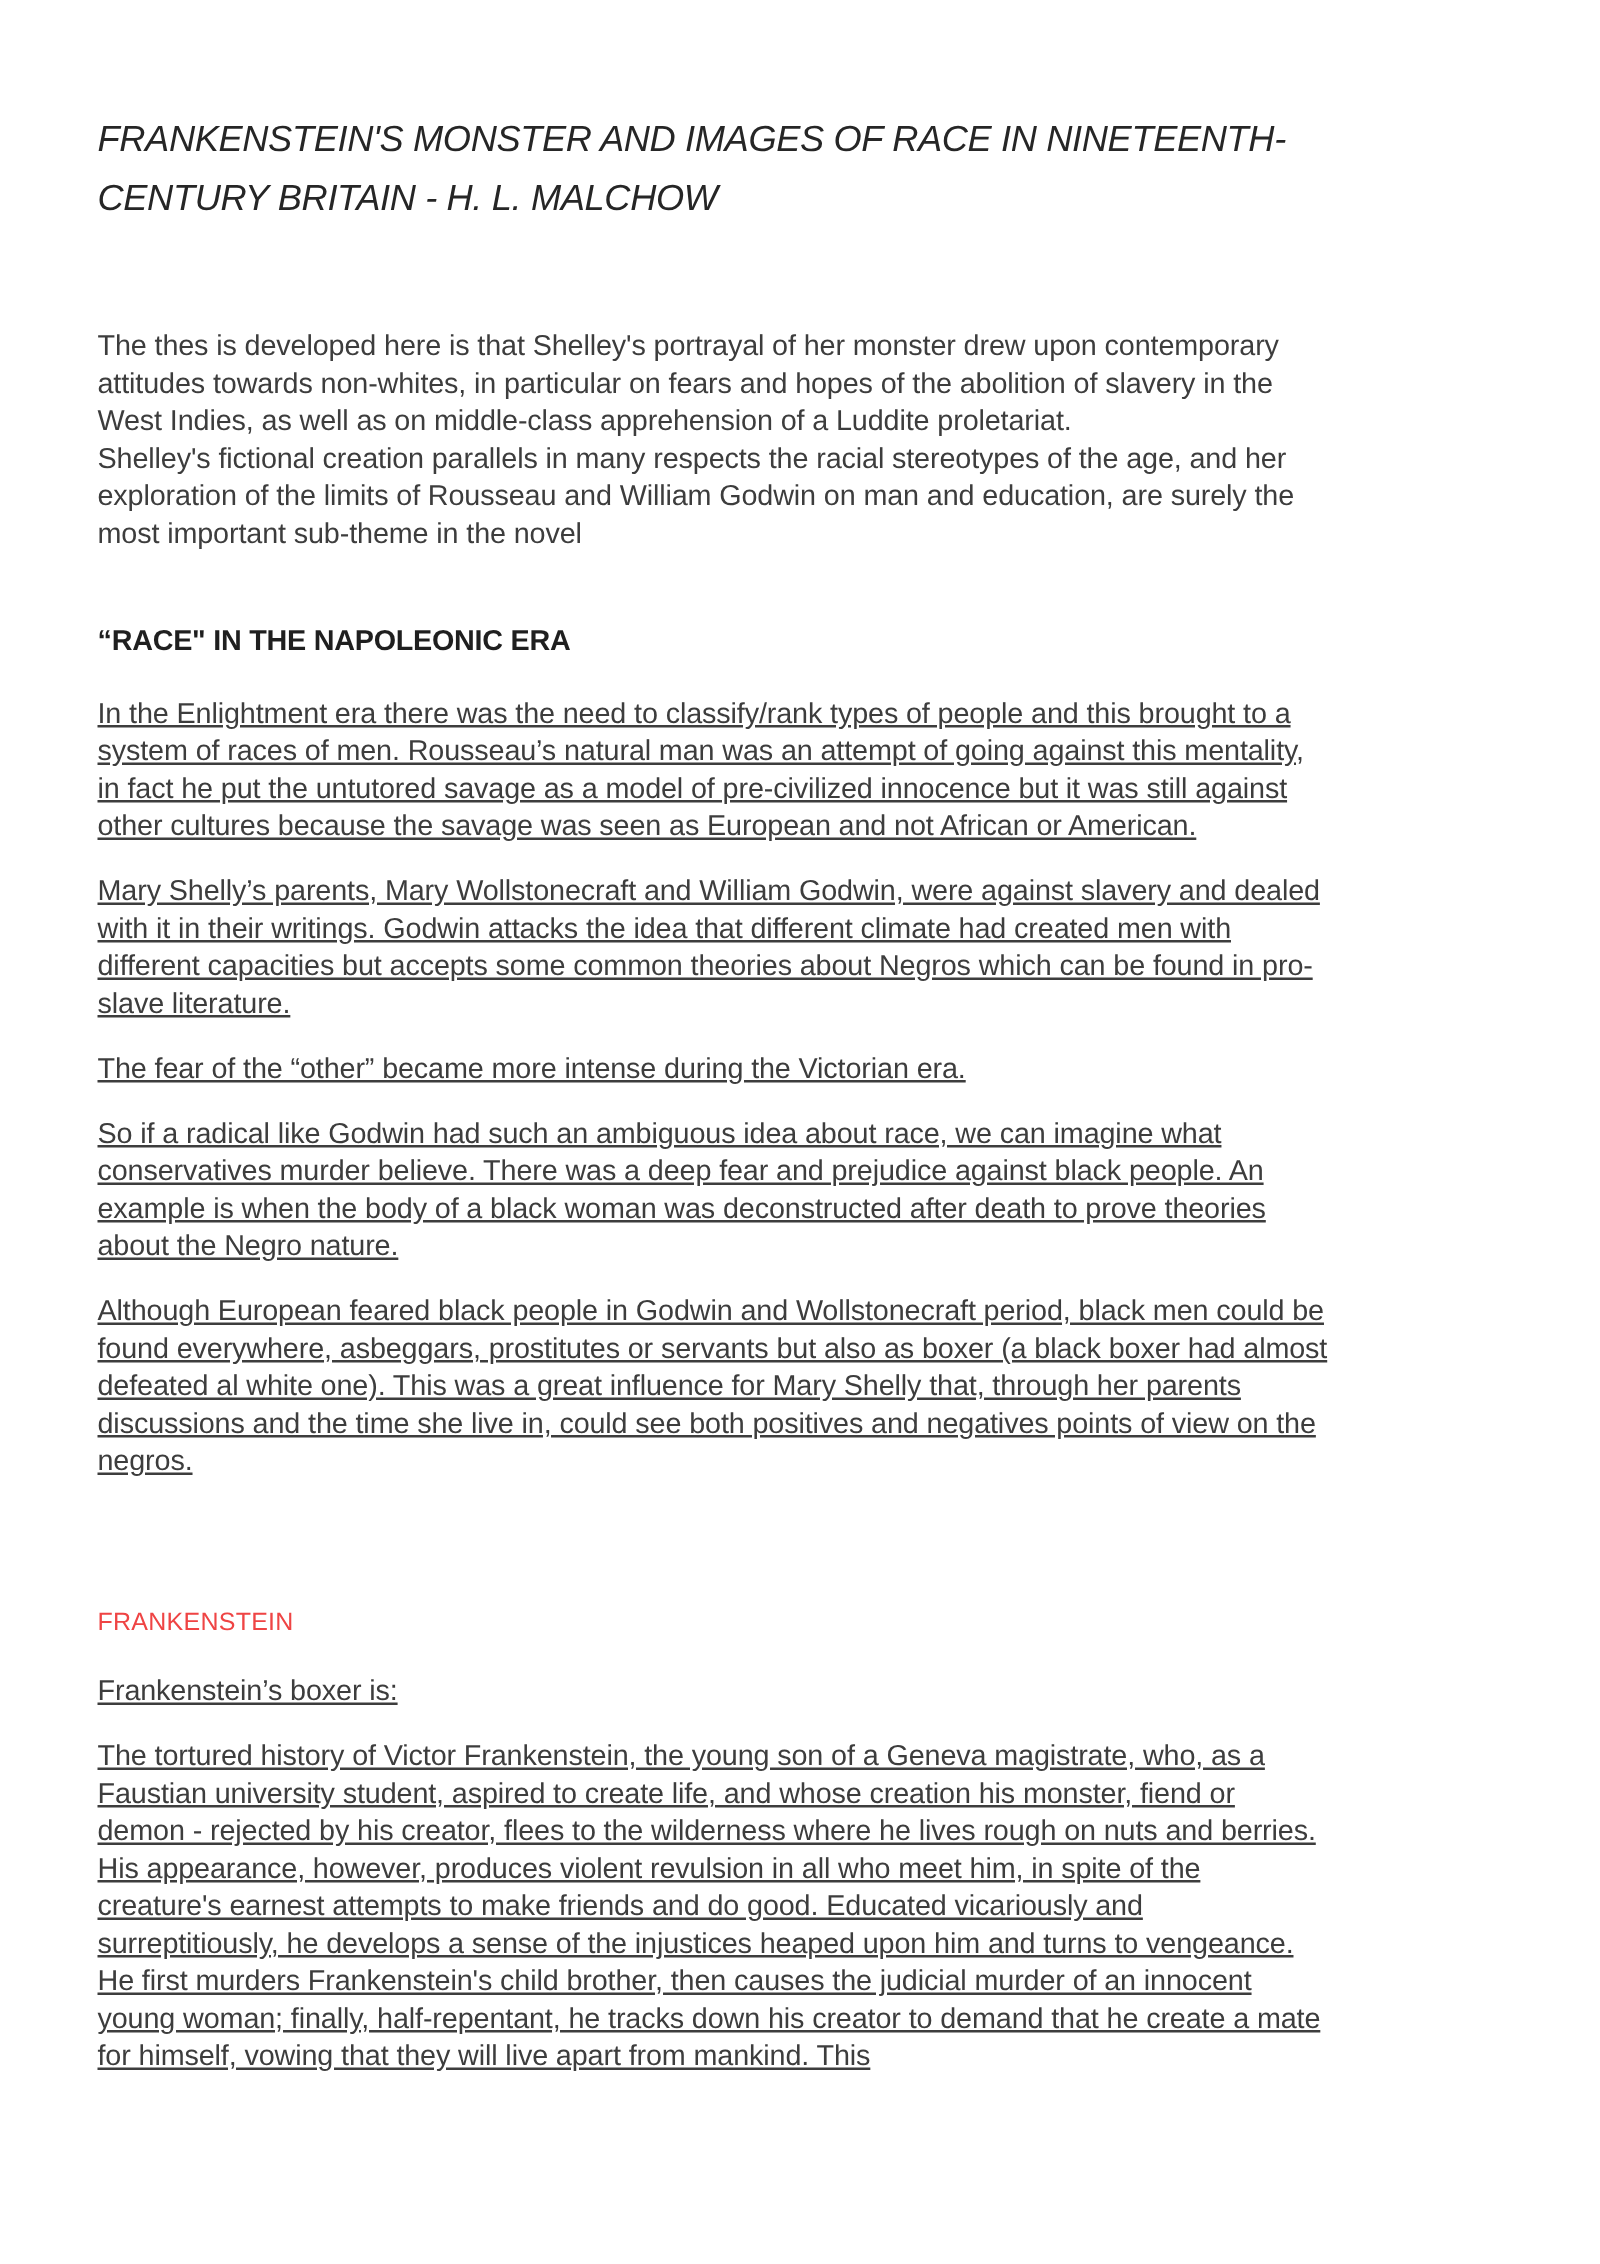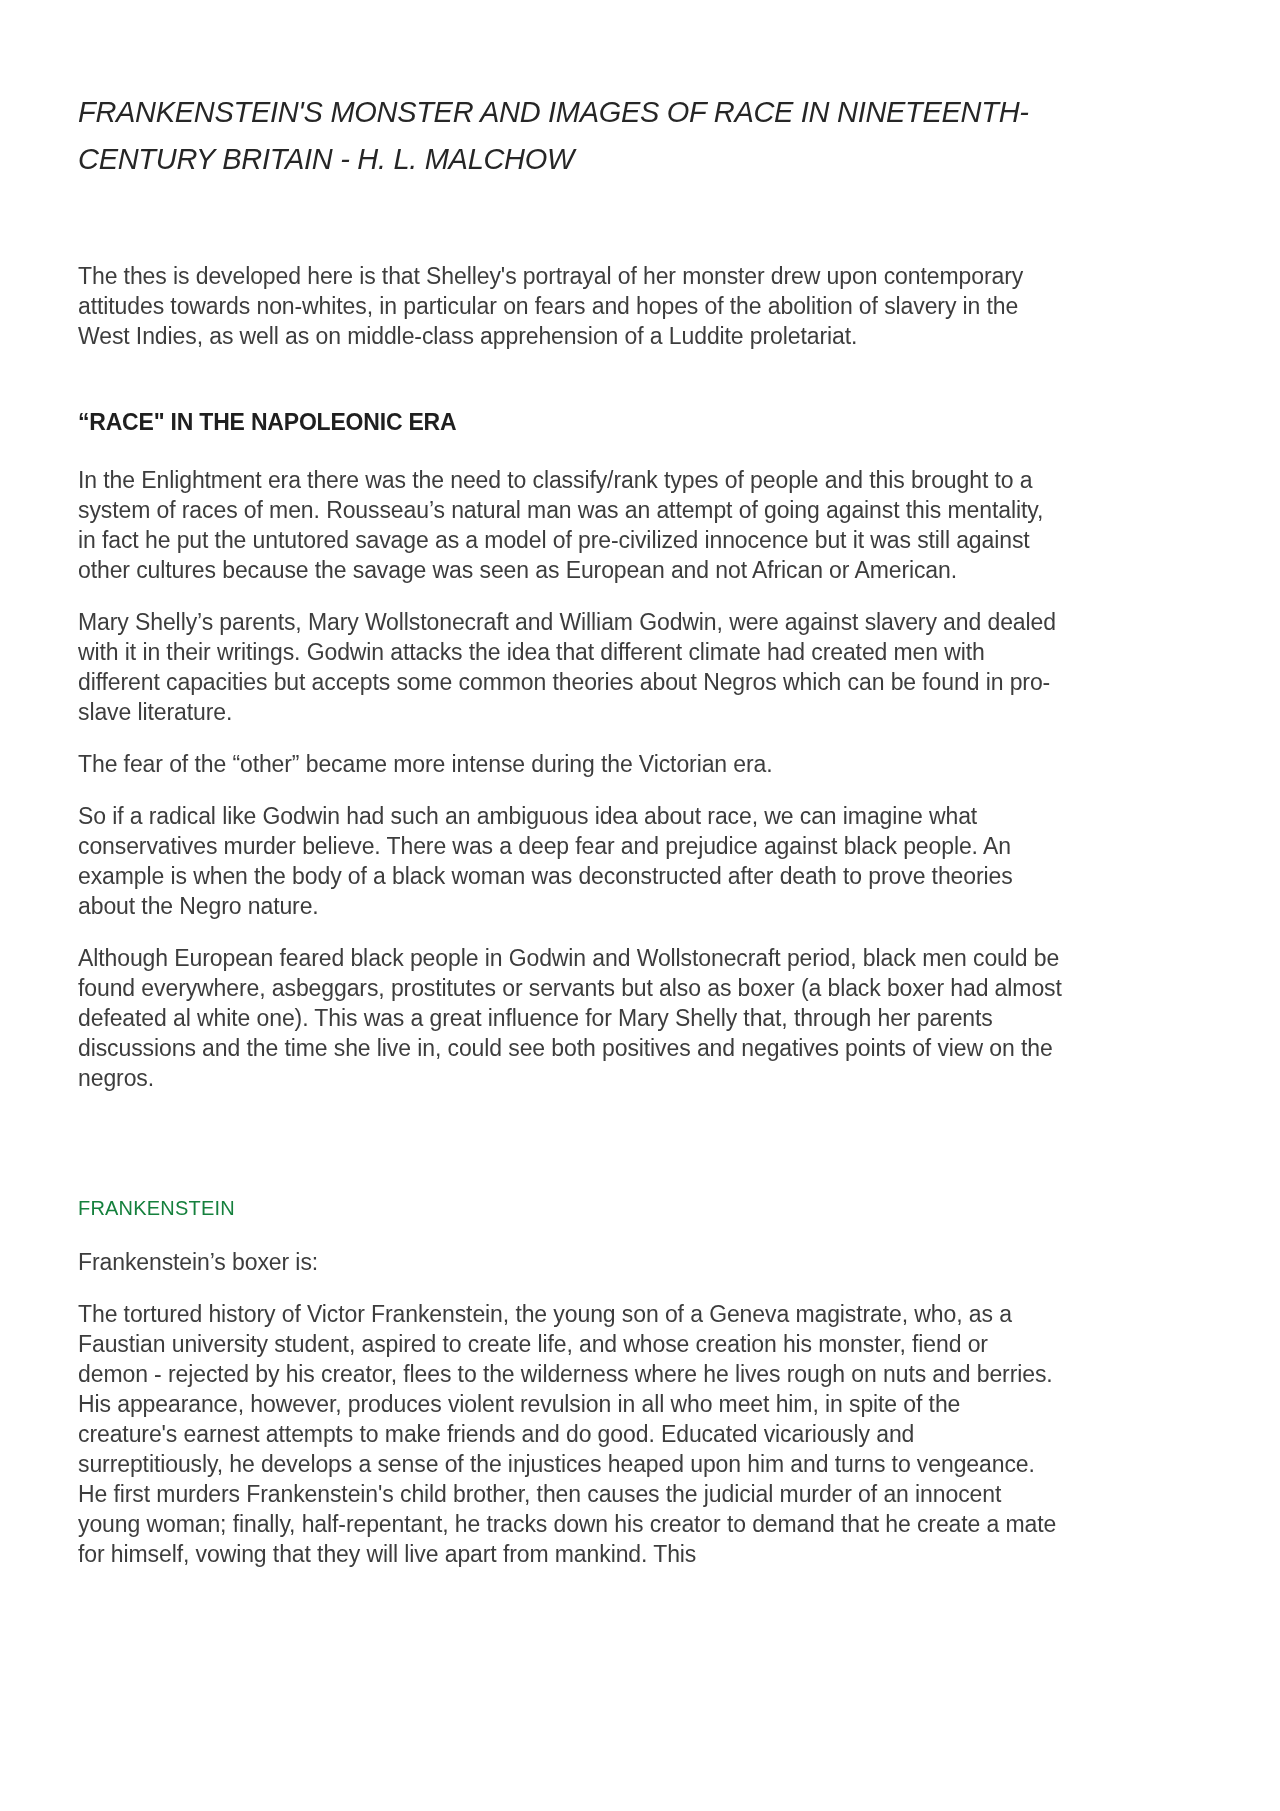--- a/index.html
+++ b/index.html
@@ -42,42 +42,44 @@
     font-weight: 700;
     letter-spacing: -0.2px;
     color: #1f1f1f;
   }
   .sub-heading {
     margin: 100px 0 24px 0;
     font-size: 20px;
     line-height: 30px;
     font-weight: 400;
     letter-spacing: 0.2px;
-    color: #15803d;
+    color: #ef4444;
   }
   .bp, .intro p {
     font-size: 23px;
     line-height: 30px;
     letter-spacing: -0.1px;
     color: #3d3d3d;
     font-weight: 400;
   }
   .bp {
     margin: 0 0 22px 0;
+    text-decoration: underline;
   }
 </style>
 </head>
 <body>
 
 <div class="page">
 
   <h1 class="doc-title">FRANKENSTEIN'S MONSTER AND IMAGES OF RACE IN NINETEENTH-CENTURY BRITAIN - H. L. MALCHOW</h1>
 
   <div class="intro">
     <p>The thes is developed here is that Shelley's portrayal of her monster drew upon contemporary attitudes towards non-whites, in particular on fears and hopes of the abolition of slavery in the West Indies, as well as on middle-class apprehension of a Luddite proletariat.</p>
+    <p>Shelley's fictional creation parallels in many respects the racial stereotypes of the age, and her exploration of the limits of Rousseau and William Godwin on man and education, are surely the most important sub-theme in the novel</p>
   </div>
 
   <h2 class="section-heading">“RACE" IN THE NAPOLEONIC ERA</h2>
 
   <p class="bp">In the Enlightment era there was the need to classify/rank types of people and this brought to a system of races of men. Rousseau’s natural man was an attempt of going against this mentality, in fact he put the untutored savage as a model of pre-civilized innocence but it was still against other cultures because the savage was seen as European and not African or American.</p>
 
   <p class="bp">Mary Shelly’s parents, Mary Wollstonecraft and William Godwin, were against slavery and dealed with it in their writings. Godwin attacks the idea that different climate had created men with different capacities but accepts some common theories about Negros which can be found in pro-slave literature.</p>
 
   <p class="bp">The fear of the “other” became more intense during the Victorian era.</p>
 

